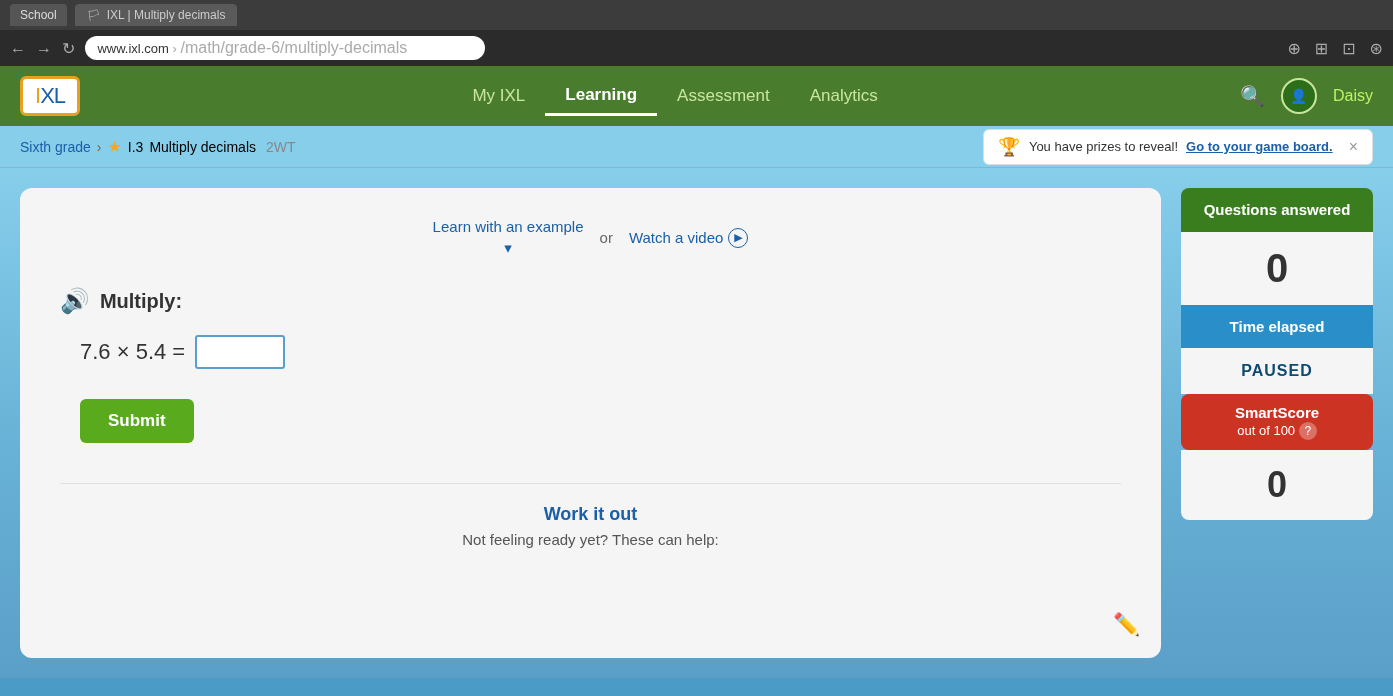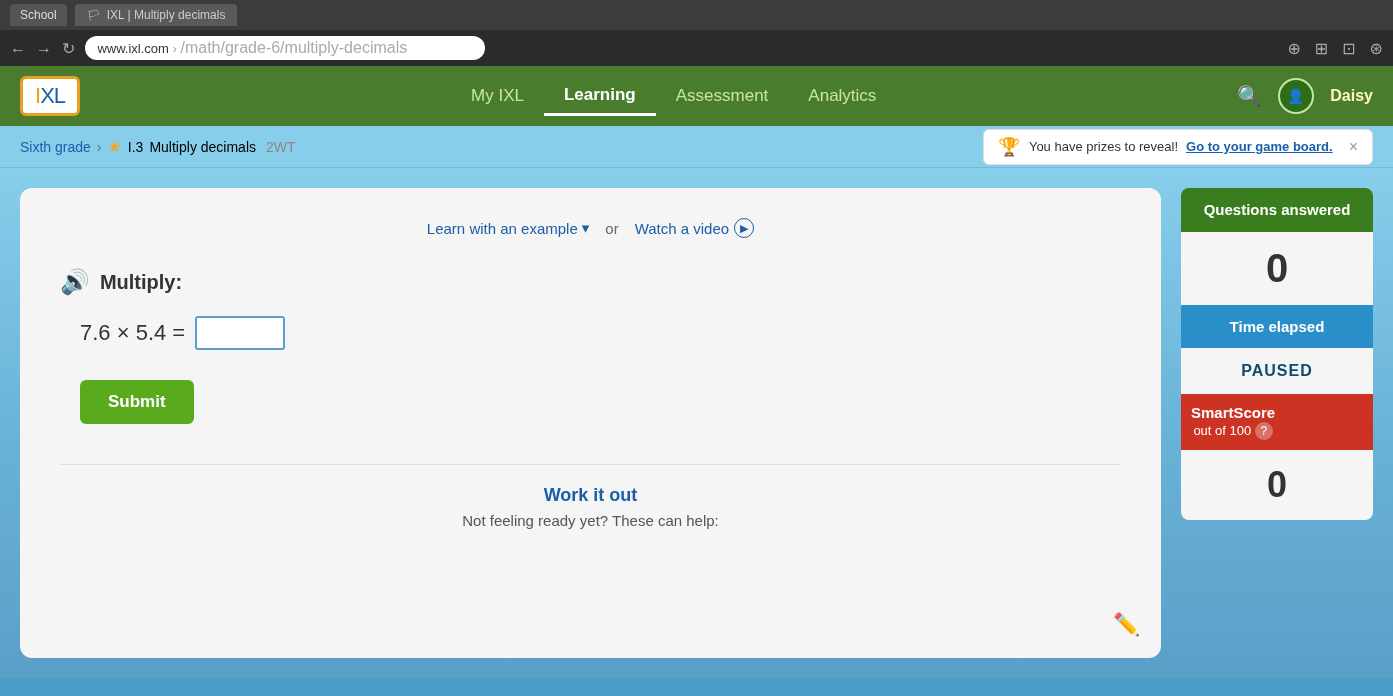--- a/index.html
+++ b/index.html
@@ -117,23 +117,22 @@
       border-radius: 50%;
       background: #2d6e1a;
       border: 2px solid #c8e6a0;
       display: flex;
       align-items: center;
       justify-content: center;
       color: #fff;
       font-size: 14px;
     }
     .user-name {
-      color: #fef9c3;
+      color: #bef264;
       font-size: 16px;
-      font-weight: bold;
     }
 
     
     .breadcrumb-bar {
       background: #87ceeb;
       height: 42px;
       display: flex;
       align-items: center;
       padding: 0 20px;
       justify-content: space-between;
@@ -193,20 +192,21 @@
     }
     .learn-example-btn {
       color: #1a5fa8;
       font-size: 15px;
       cursor: pointer;
       display: flex;
       align-items: center;
       gap: 4px;
       background: none;
       border: none;
+      flex-direction: column;
     }
     .or-text { color: #666; font-size: 15px; }
     .watch-video-btn {
       color: #1a5fa8;
       font-size: 15px;
       cursor: pointer;
       background: none;
       border: none;
       display: flex;
       align-items: center;
@@ -324,23 +324,24 @@
       letter-spacing: 1px;
     }
     .smartscore-box {
       background: #cc3322;
       color: #fff;
       text-align: center;
       padding: 10px 10px;
       font-size: 15px;
       font-weight: bold;
       line-height: 1.2;
-      border-radius: 0;
-      display: flex;
-      align-items: center;
+      border-radius: 8px;
+      display: flex;
+      align-items: center;
+      justify-content: center;
       gap: 6px;
     }
     .smartscore-info {
       width: 18px;
       height: 18px;
       border-radius: 50%;
       background: rgba(255,255,255,0.3);
       color: #fff;
       font-size: 12px;
       display: inline-flex;

